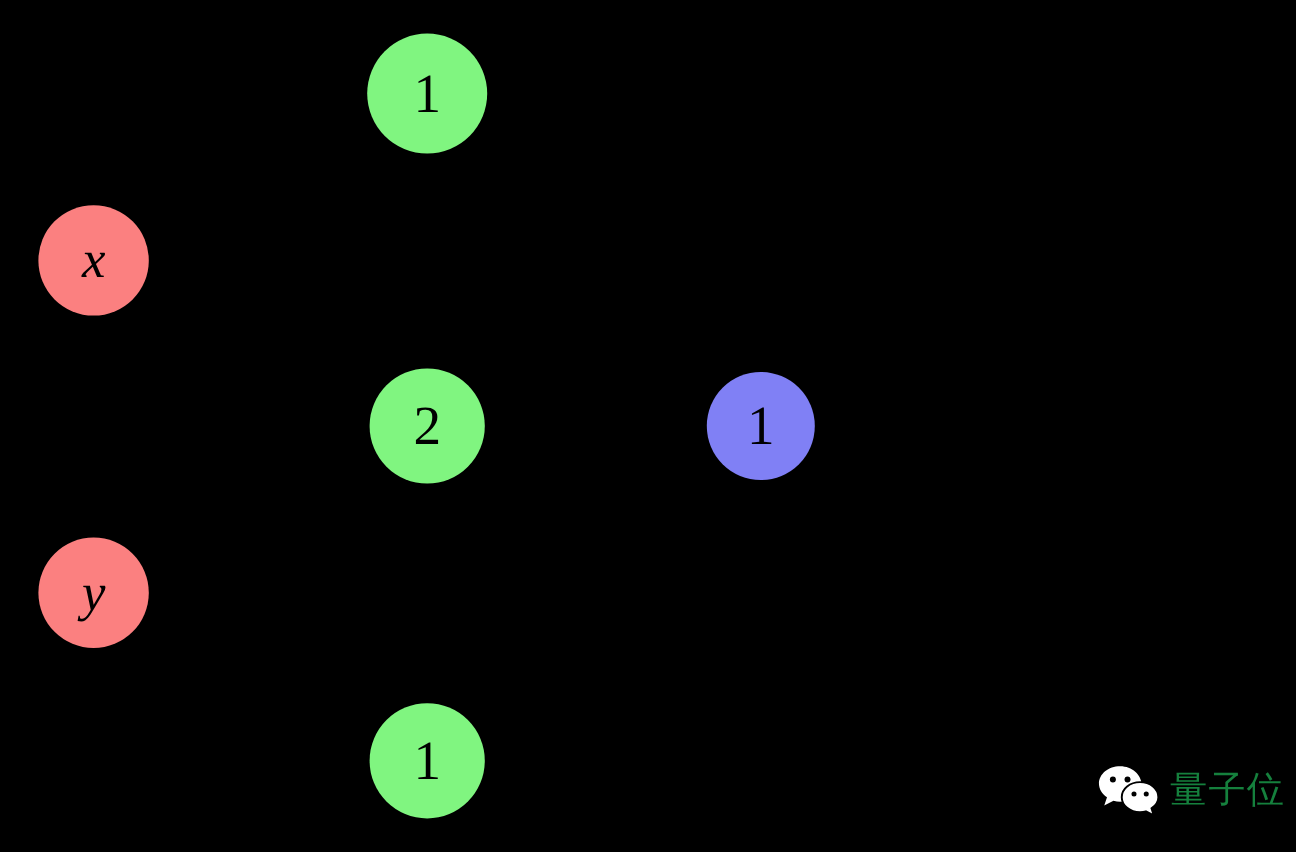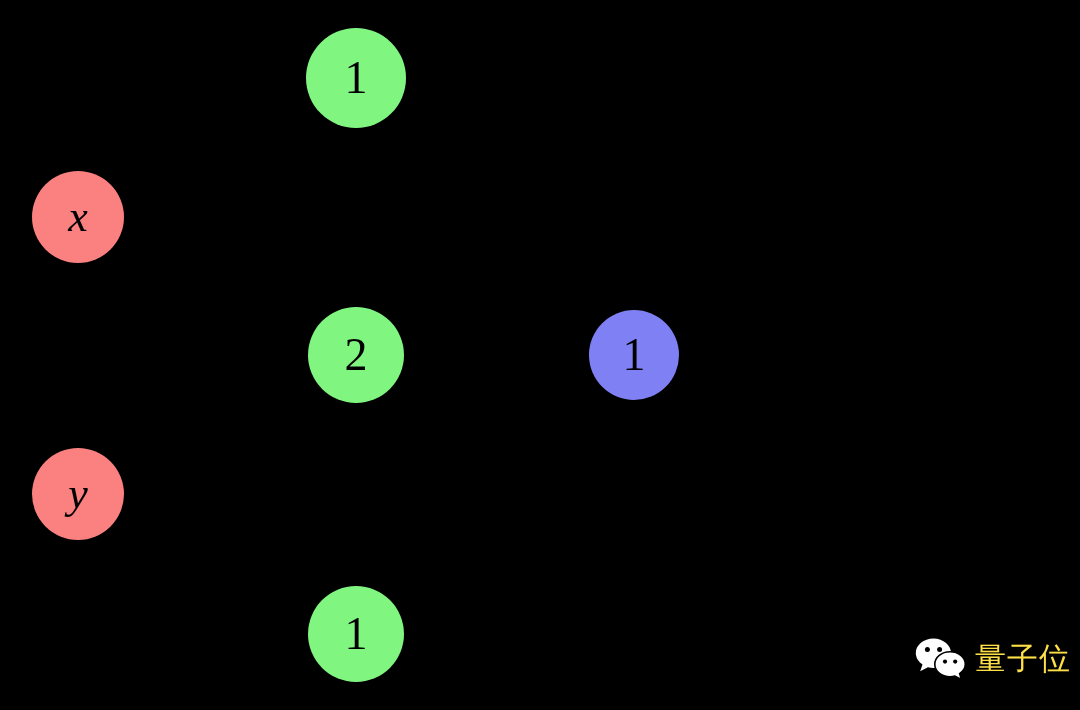--- a/index.html
+++ b/index.html
@@ -47,21 +47,21 @@
     gap: 7px;
   }
   #wechat-icon {
     width: 54px;
     height: 44px;
     position: relative;
     flex: 0 0 auto;
   }
   #watermark-text {
     font-family: "DejaVu Sans", "Liberation Sans", sans-serif;
-    color: #fde047;
+    color: #15803d;
     font-size: 31px;
     font-weight: 500;
     letter-spacing: 1px;
     line-height: 1;
     white-space: nowrap;
   }
 </style>
 </head>
 <body>
 

